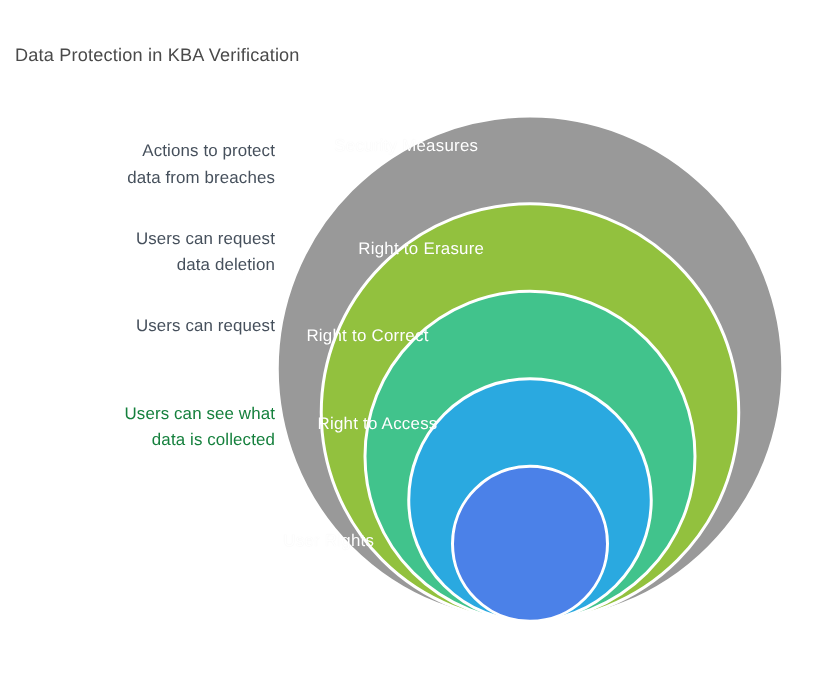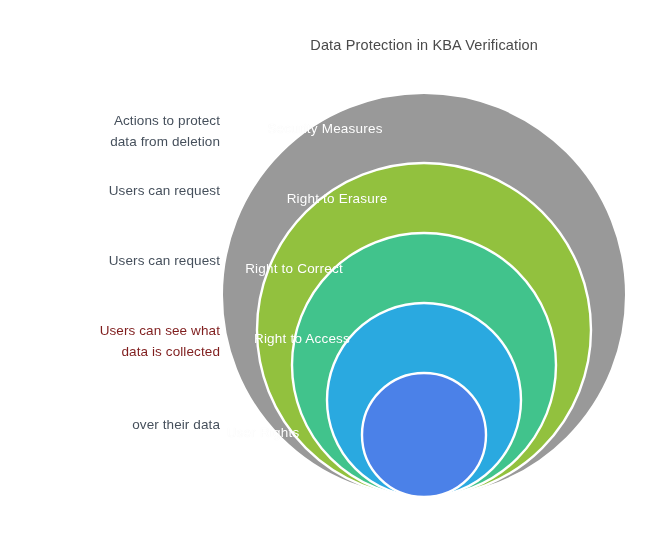--- a/index.html
+++ b/index.html
@@ -21,23 +21,23 @@
     position: absolute;
     inset: 0;
     width: 650px;
     height: 541px;
   }
 
   
   .chart-title {
     position: absolute;
     top: 36px;
-    left: 0;
+    left: 12px;
     width: 538px;
-    text-align: right;
+    text-align: left;
     font-size: 14.5px;
     color: #4a4a4a;
     letter-spacing: 0.15px;
     font-weight: 400;
     line-height: 18px;
   }
 
   
   .venn-svg {
     position: absolute;
@@ -98,39 +98,39 @@
 
   <svg class="venn-svg" viewBox="0 0 650 541">
 
     <circle cx="424" cy="295" r="202" fill="#999999" stroke="#ffffff" stroke-width="2"></circle>
     <circle cx="424" cy="330" r="167" fill="#92c13e" stroke="#ffffff" stroke-width="2.4"></circle>
     <circle cx="424" cy="365" r="132" fill="#41c38c" stroke="#ffffff" stroke-width="2.4"></circle>
     <circle cx="424" cy="400" r="97" fill="#2aa9e0" stroke="#ffffff" stroke-width="2.4"></circle>
     <circle cx="424" cy="435" r="62" fill="#4b81e8" stroke="#ffffff" stroke-width="2.4"></circle>
   </svg>
 
-  <div class="ring-label ring-label-0" style="top: 121px; text-align: center;">Security Measures</div>
+  <div class="ring-label ring-label-0" style="top: 109px; text-align: center;">Security Measures</div>
   <div class="ring-label ring-label-1" style="top: 191px;">Right to Erasure</div>
   <div class="ring-label ring-label-2" style="top: 261px;">Right to Correct</div>
   <div class="ring-label ring-label-3" style="top: 331px;">Right to Access</div>
   <div class="ring-label ring-label-4" style="top: 425px;">User Rights</div>
 
   <div class="side-notes">
     <div class="side-note side-note-0" style="color: rgb(70, 80, 92);">
       <div>Actions to protect</div>
-      <div>data from deletion</div>
+      <div>data from breaches</div>
     </div>
     <div class="side-note side-note-1" style="color: rgb(70, 80, 92);">
       <div>Users can request</div>
+      <div>data deletion</div>
     </div>
     <div class="side-note side-note-2" style="color: rgb(70, 80, 92);">
       <div>Users can request</div>
     </div>
-    <div class="side-note side-note-3" style="color: #7f1d1d;">
+    <div class="side-note side-note-3" style="color: #15803d;">
       <div>Users can see what</div>
       <div>data is collected</div>
     </div>
     <div class="side-note side-note-4" style="color: rgb(70, 80, 92);">
-      <div>over their data</div>
     </div>
   </div>
 
 </div>
 
 </body></html>

